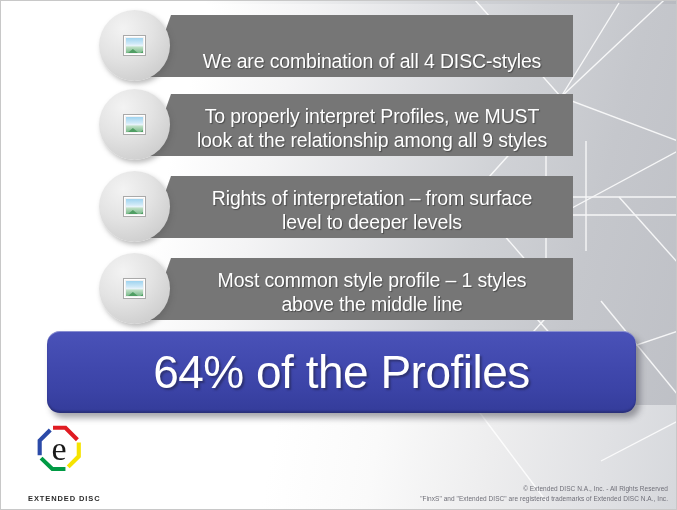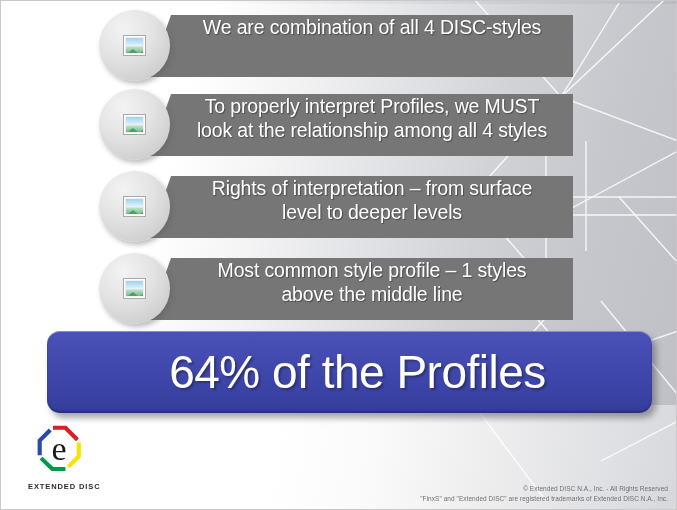--- a/index.html
+++ b/index.html
@@ -78,21 +78,21 @@
     background: #767676;
     -webkit-clip-path: polygon(22px 0, 100% 0, 100% 100%, 0 100%);
     clip-path: polygon(22px 0, 100% 0, 100% 100%, 0 100%);
     box-shadow: 3px 3px 4px rgba(70,70,70,0.45);
   }
   .bar-inner {
     position: absolute;
     left: 0; top: 0;
     width: 100%; height: 100%;
     display: flex;
-    align-items: flex-start;
+    align-items: flex-end;
     justify-content: center;
     box-sizing: border-box;
     padding: 0 14px 4px 36px;
   }
   .bar-text {
     color: #ffffff;
     font-size: 19.5px;
     line-height: 24px;
     text-align: center;
     font-weight: 400;
@@ -151,21 +151,20 @@
     width: 589px;
     height: 82px;
     border-radius: 13px;
     background: linear-gradient(180deg, #4a52b8 0%, #4048ad 45%, #3b43a6 72%, #343c9a 100%);
     box-shadow: 4px 5px 6px rgba(60,60,70,0.45),
                 inset 0 1px 0 rgba(255,255,255,0.35),
                 inset 0 -2px 2px rgba(0,0,0,0.22);
     display: flex;
     align-items: center;
     justify-content: center;
-    padding-left: 16px;
   }
   #banner .banner-text {
     color: #ffffff;
     font-size: 46px;
     line-height: 50px;
     font-weight: 400;
     letter-spacing: -0.5px;
     text-shadow: 2px 2px 2px rgba(30,30,60,0.5);
   }
 
@@ -175,21 +174,21 @@
     left: 26px;
     top: 424px;
     width: 100px;
   }
   #logo .mark {
     width: 48px;
     height: 46px;
     margin-left: 8px;
   }
   #logo .logo-caption {
-    margin-top: 7px;
+    margin-top: 19px;
     font-size: 7.5px;
     font-weight: bold;
     letter-spacing: 0.9px;
     color: #2b2b2b;
     text-align: left;
     padding-left: 1px;
   }
 
   
   #copyright {
@@ -242,21 +241,21 @@
             <div class="hill"></div>
           </div>
       </div>
     </div>
   </div>
 
   <div class="row" style="top:93px;">
     <div class="bar">
       <div class="bar-inner">
         <div class="bar-text">To properly interpret Profiles, we MUST
-look at the relationship among all 4 styles</div>
+look at the relationship among all 9 styles</div>
       </div>
     </div>
     <div class="bubble">
       <div class="imgicon">
         <div class="pic">
             <div class="hill"></div>
           </div>
       </div>
     </div>
   </div>

